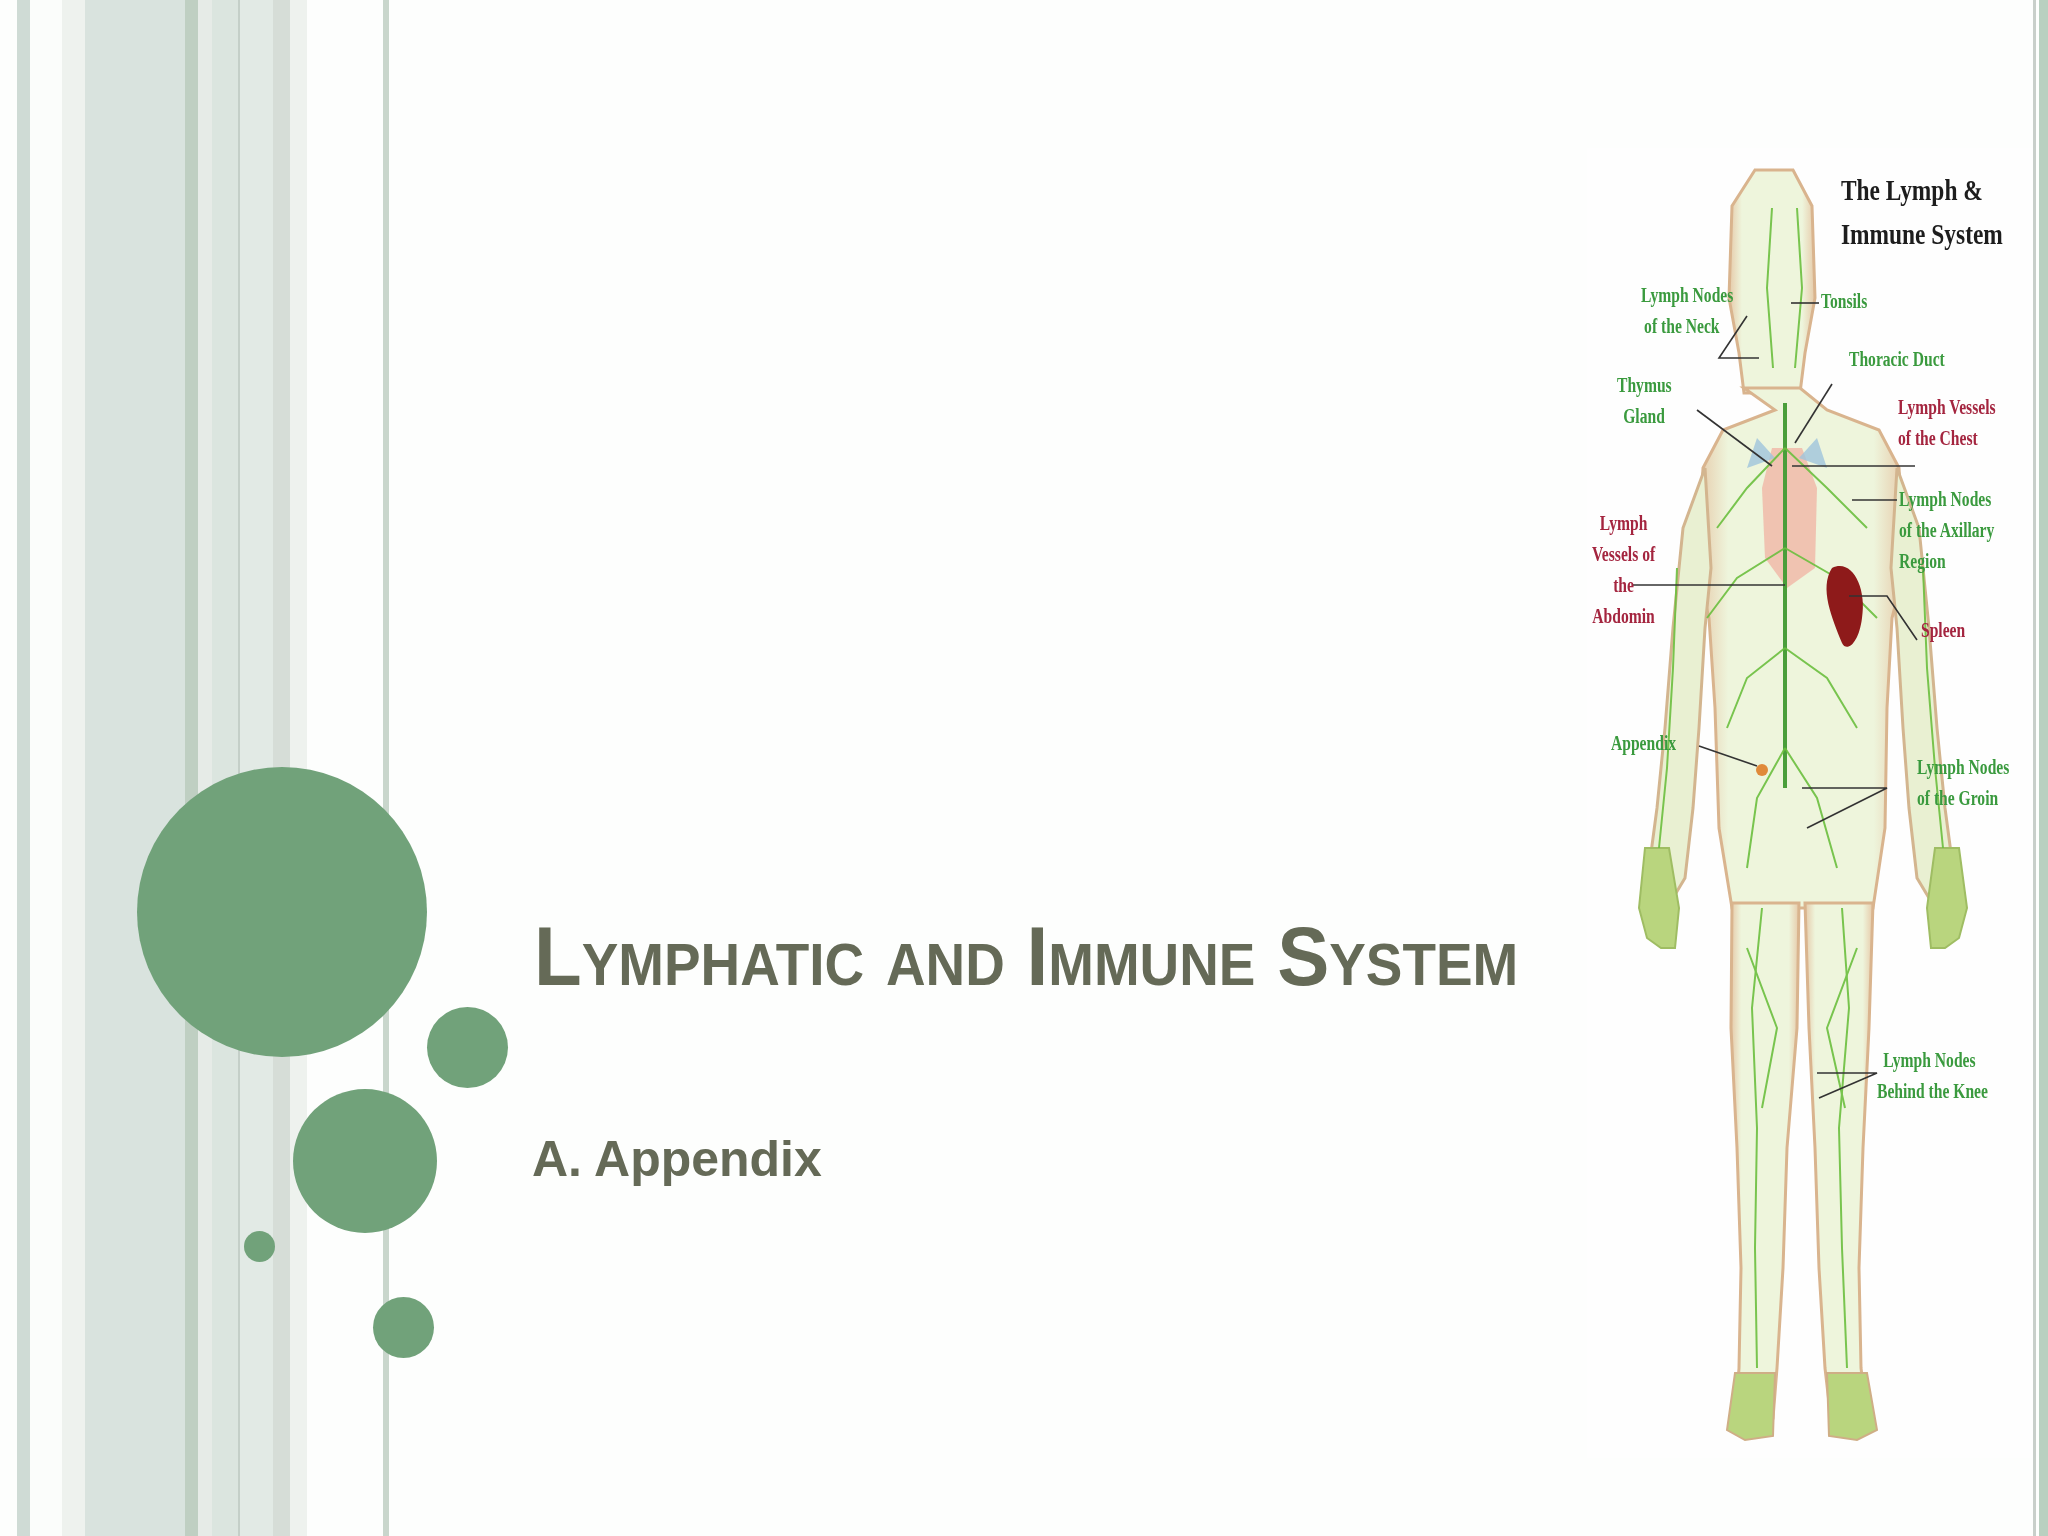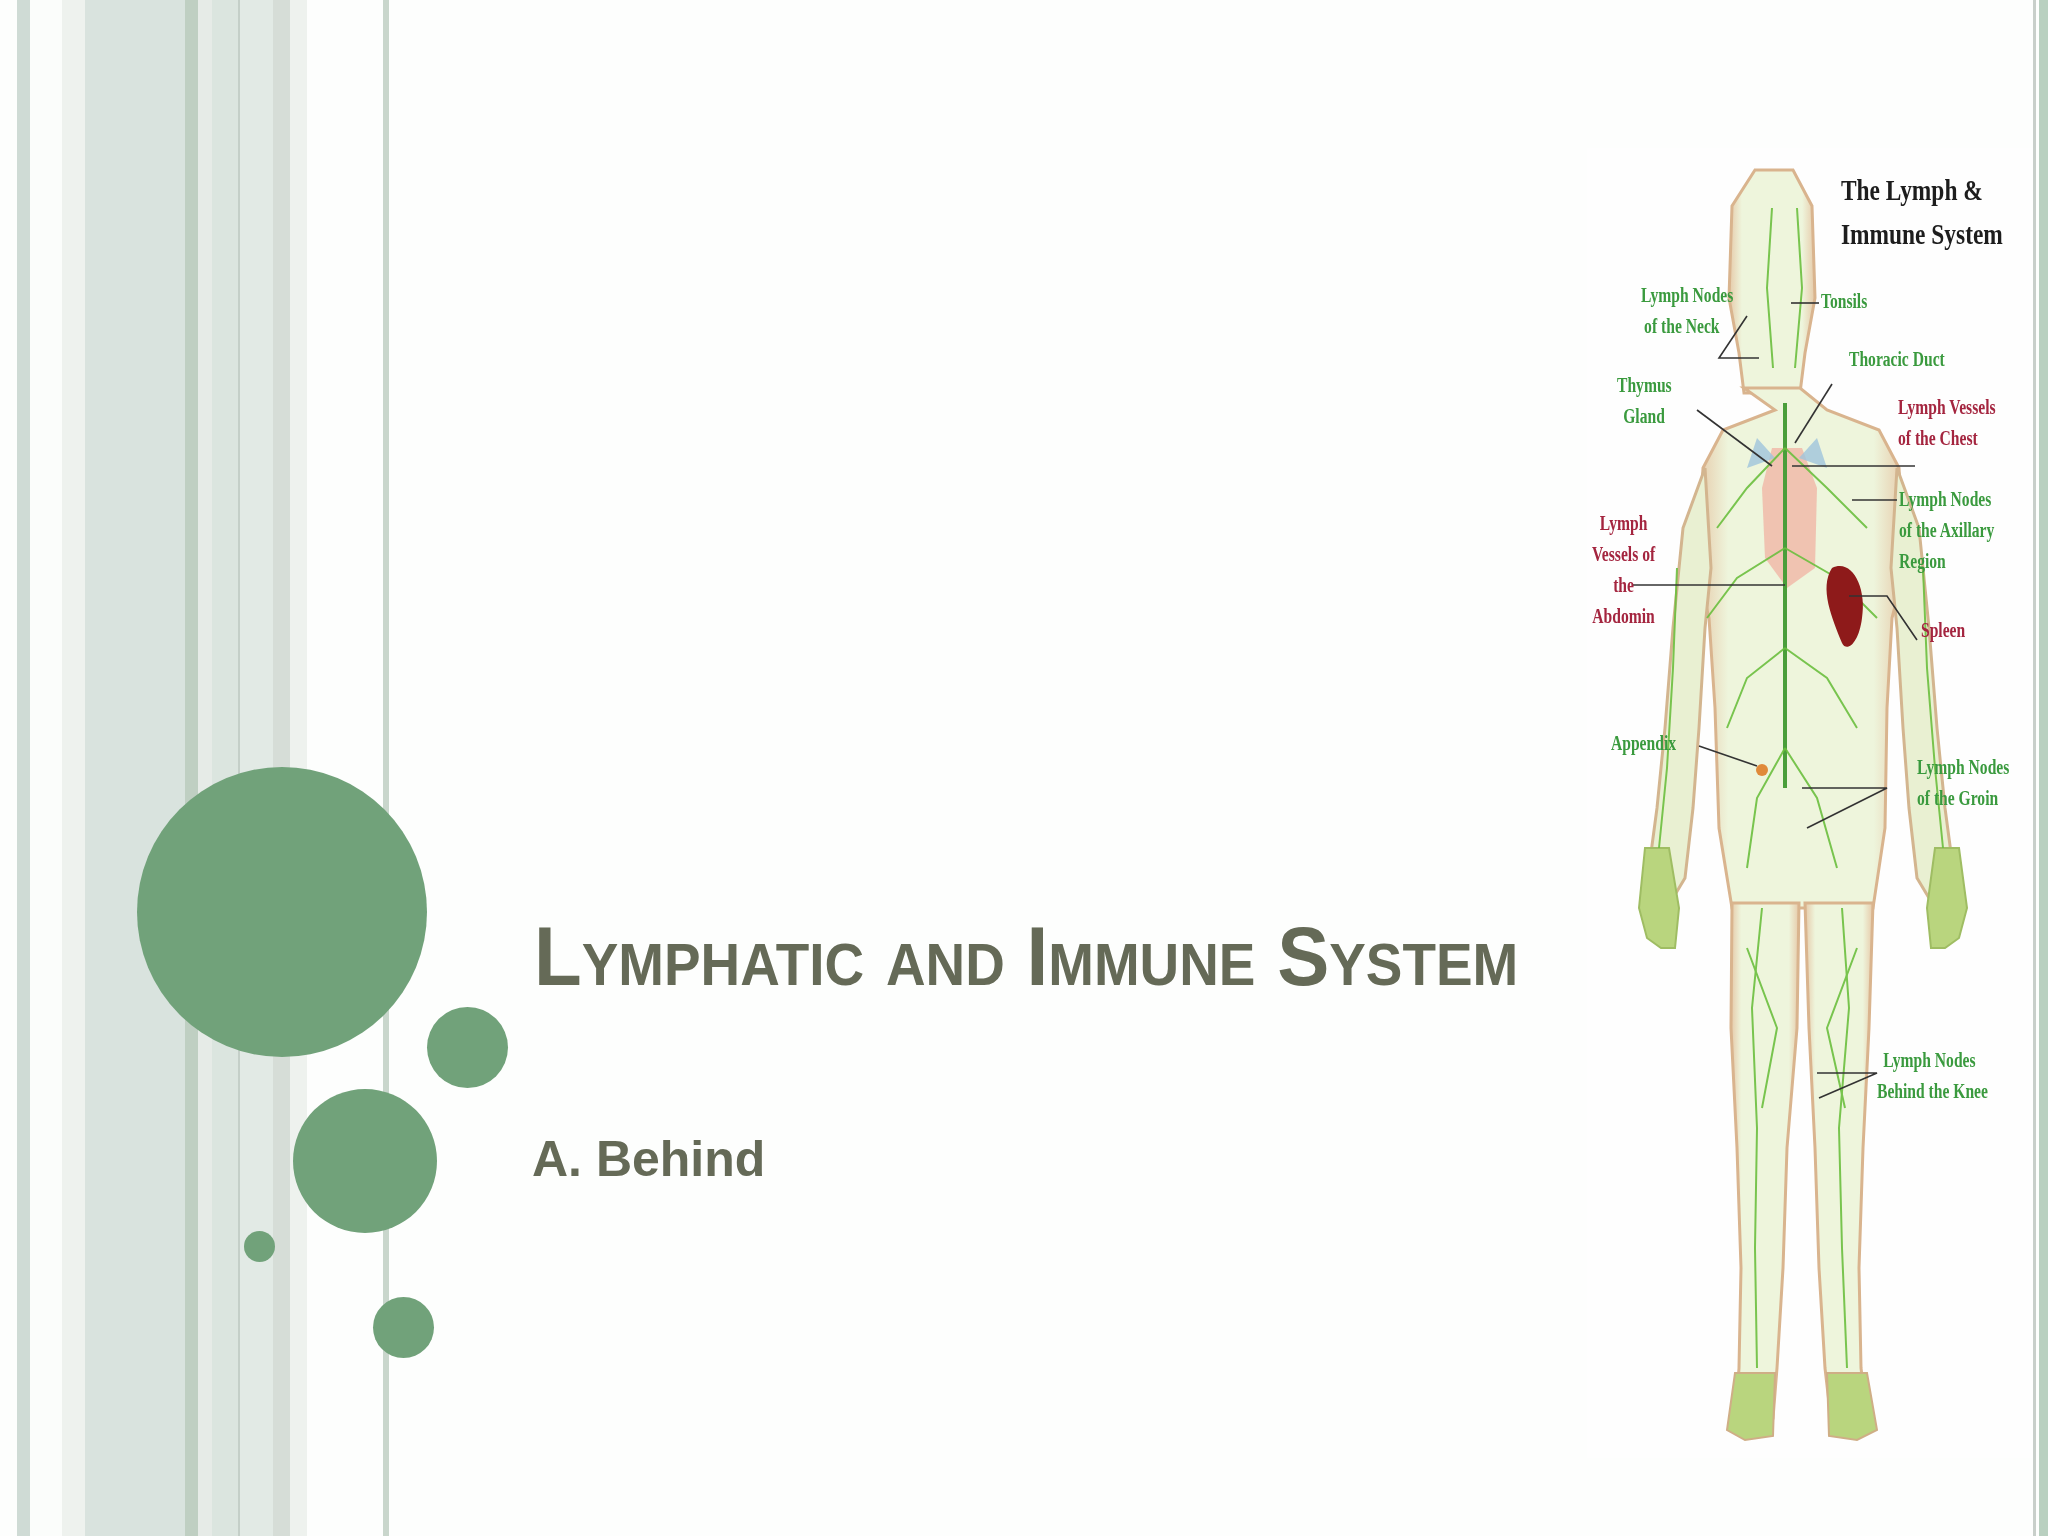--- a/index.html
+++ b/index.html
@@ -37,21 +37,21 @@
 <div class="stripe" style="left:2033px;width:3px;background:#c8cfca;"></div>
 <div class="stripe" style="left:2039px;width:9px;background:#b9d0c0;"></div>
 
 <div class="circle" style="left:137px;top:767px;width:290px;height:290px;"></div>
 <div class="circle" style="left:427px;top:1007px;width:81px;height:81px;"></div>
 <div class="circle" style="left:293px;top:1089px;width:144px;height:144px;"></div>
 <div class="circle" style="left:244px;top:1231px;width:31px;height:31px;"></div>
 <div class="circle" style="left:373px;top:1297px;width:61px;height:61px;"></div>
 
 <h1 class="title">Lymphatic and Immune System</h1>
-<p class="subtitle">A. Behind</p>
+<p class="subtitle">A. Appendix</p>
 
 <div class="figure-box">
   <svg width="446" height="1310" viewBox="0 0 446 1310">
     <defs>
       <linearGradient id="skin" x1="0" x2="1" y1="0" y2="0">
         <stop offset="0" stop-color="#e6c9a8"></stop>
         <stop offset="0.15" stop-color="#eef5dc"></stop>
         <stop offset="0.85" stop-color="#eef5dc"></stop>
         <stop offset="1" stop-color="#e6c9a8"></stop>
       </linearGradient>

